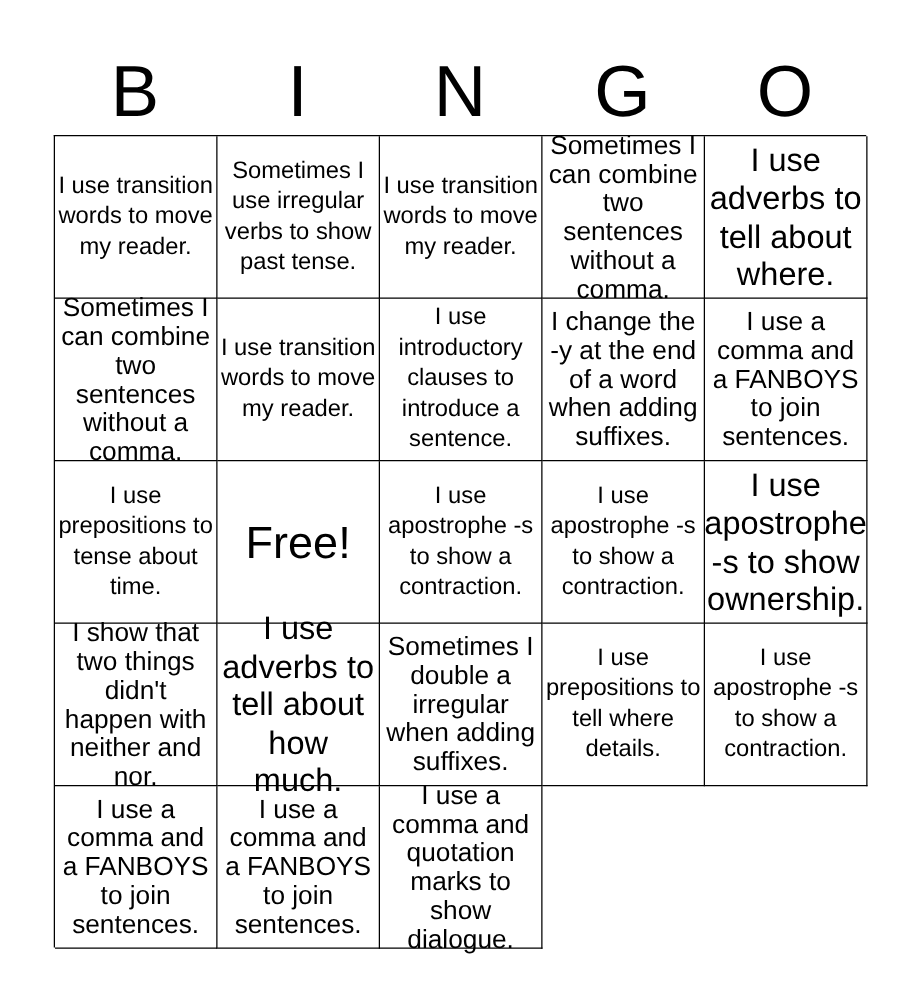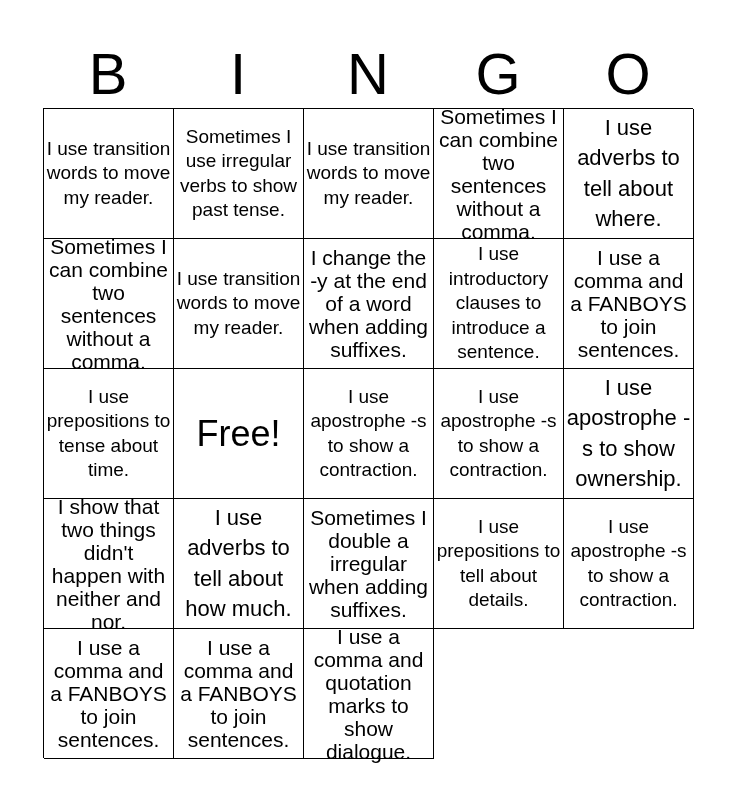--- a/index.html
+++ b/index.html
@@ -4,21 +4,21 @@
 <style>
   html, body { margin: 0; padding: 0; background: #ffffff; }
   body { width: 736px; height: 800px; position: relative; font-family: "Liberation Sans", sans-serif; color: #000; overflow: hidden; }
   .header { position: absolute; left: 43px; top: 40px; width: 650px; height: 68px; display: flex; }
   .header .letter { width: 130px; text-align: center; font-size: 58px; line-height: 68px; font-weight: normal; }
   .grid { position: absolute; left: 43px; top: 108px; width: 650px; height: 650px; display: grid; grid-template-columns: repeat(5, 130px); grid-template-rows: repeat(5, 130px); border-left: 1px solid #000; border-top: 1px solid #000; box-sizing: border-box; }
   .cell { border-right: 1px solid #000; border-bottom: 1px solid #000; box-sizing: border-box; display: flex; align-items: center; justify-content: center; text-align: center; padding: 0 2px; }
   .cell span { display: block; }
   .s17 { font-size: 21px; line-height: 23px; }
   .s19 { font-size: 19px; line-height: 24.5px; }
-  .s22 { font-size: 22px; line-height: 30.5px; }
+  .s22 { font-size: 26px; line-height: 30.5px; }
   .free { font-size: 36px; line-height: 56px; }
 </style>
 </head>
 <body>
 
 <div class="header">
   <div class="letter">B</div>
   <div class="letter">I</div>
   <div class="letter">N</div>
   <div class="letter">G</div>
@@ -41,24 +41,24 @@
     <div class="cell">
       <span class="s22">I use adverbs to tell about where.</span>
     </div>
     <div class="cell">
       <span class="s17">Sometimes I can combine two sentences without a comma.</span>
     </div>
     <div class="cell">
       <span class="s19">I use transition words to move my reader.</span>
     </div>
     <div class="cell">
-      <span class="s17">I change the -y at the end of a word when adding suffixes.</span>
+      <span class="s19">I use introductory clauses to introduce a sentence.</span>
     </div>
     <div class="cell">
-      <span class="s19">I use introductory clauses to introduce a sentence.</span>
+      <span class="s17">I change the -y at the end of a word when adding suffixes.</span>
     </div>
     <div class="cell">
       <span class="s17">I use a comma and a FANBOYS to join sentences.</span>
     </div>
     <div class="cell">
       <span class="s19">I use prepositions to tense about time.</span>
     </div>
     <div class="cell">
       <span class="free">Free!</span>
     </div>
@@ -74,21 +74,21 @@
     <div class="cell">
       <span class="s17">I show that two things didn't happen with neither and nor.</span>
     </div>
     <div class="cell">
       <span class="s22">I use adverbs to tell about how much.</span>
     </div>
     <div class="cell">
       <span class="s17">Sometimes I double a irregular when adding suffixes.</span>
     </div>
     <div class="cell">
-      <span class="s19">I use prepositions to tell about details.</span>
+      <span class="s19">I use prepositions to tell where details.</span>
     </div>
     <div class="cell">
       <span class="s19">I use apostrophe -s to show a contraction.</span>
     </div>
     <div class="cell">
       <span class="s17">I use a comma and a FANBOYS to join sentences.</span>
     </div>
     <div class="cell">
       <span class="s17">I use a comma and a FANBOYS to join sentences.</span>
     </div>

